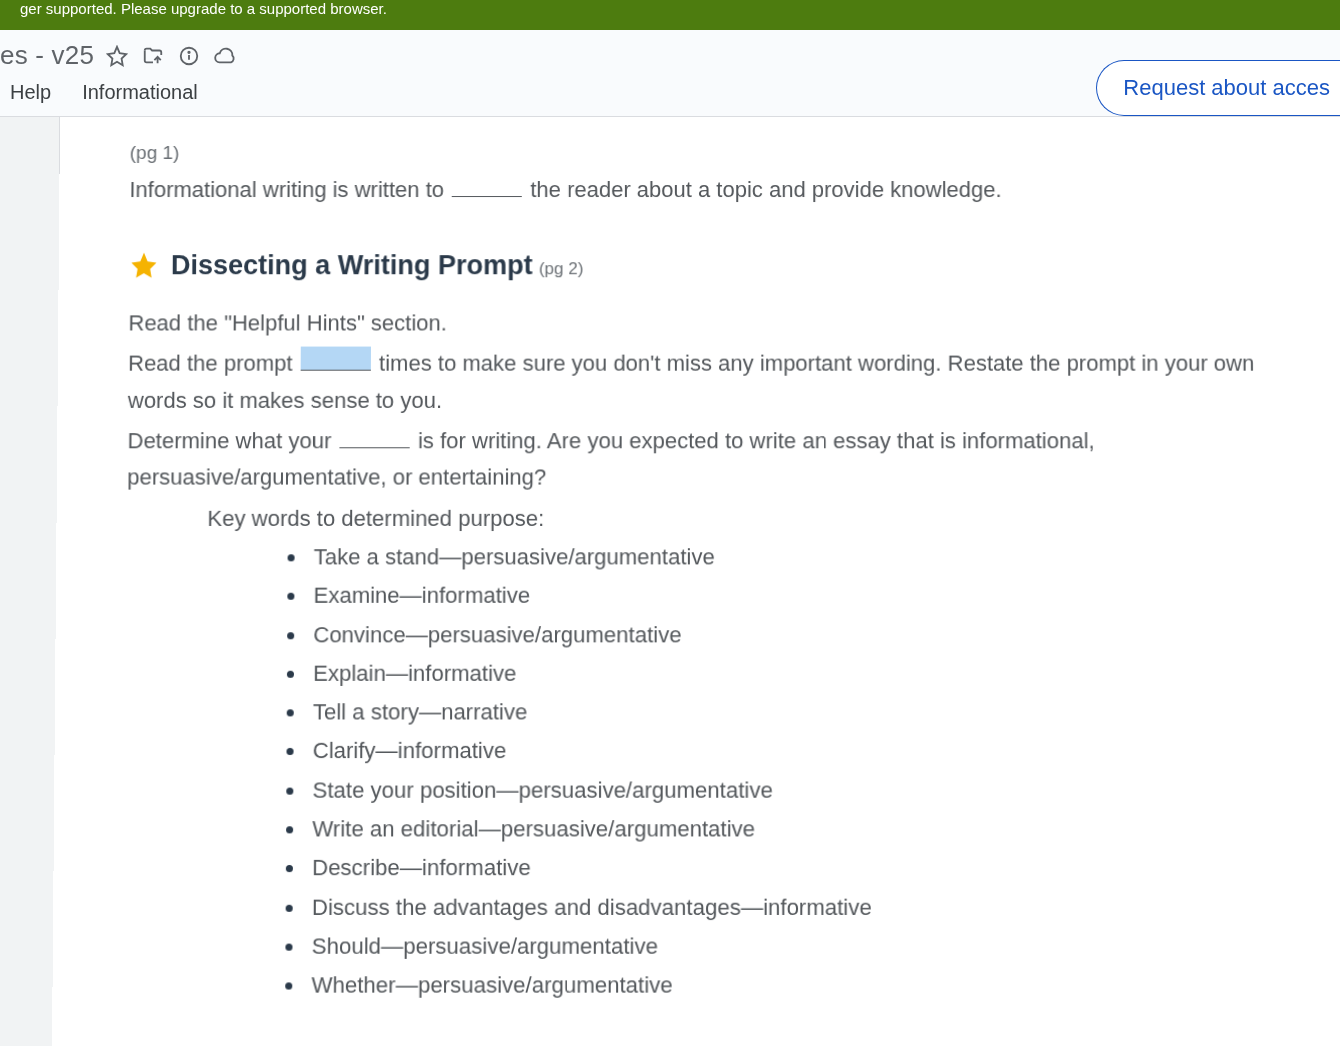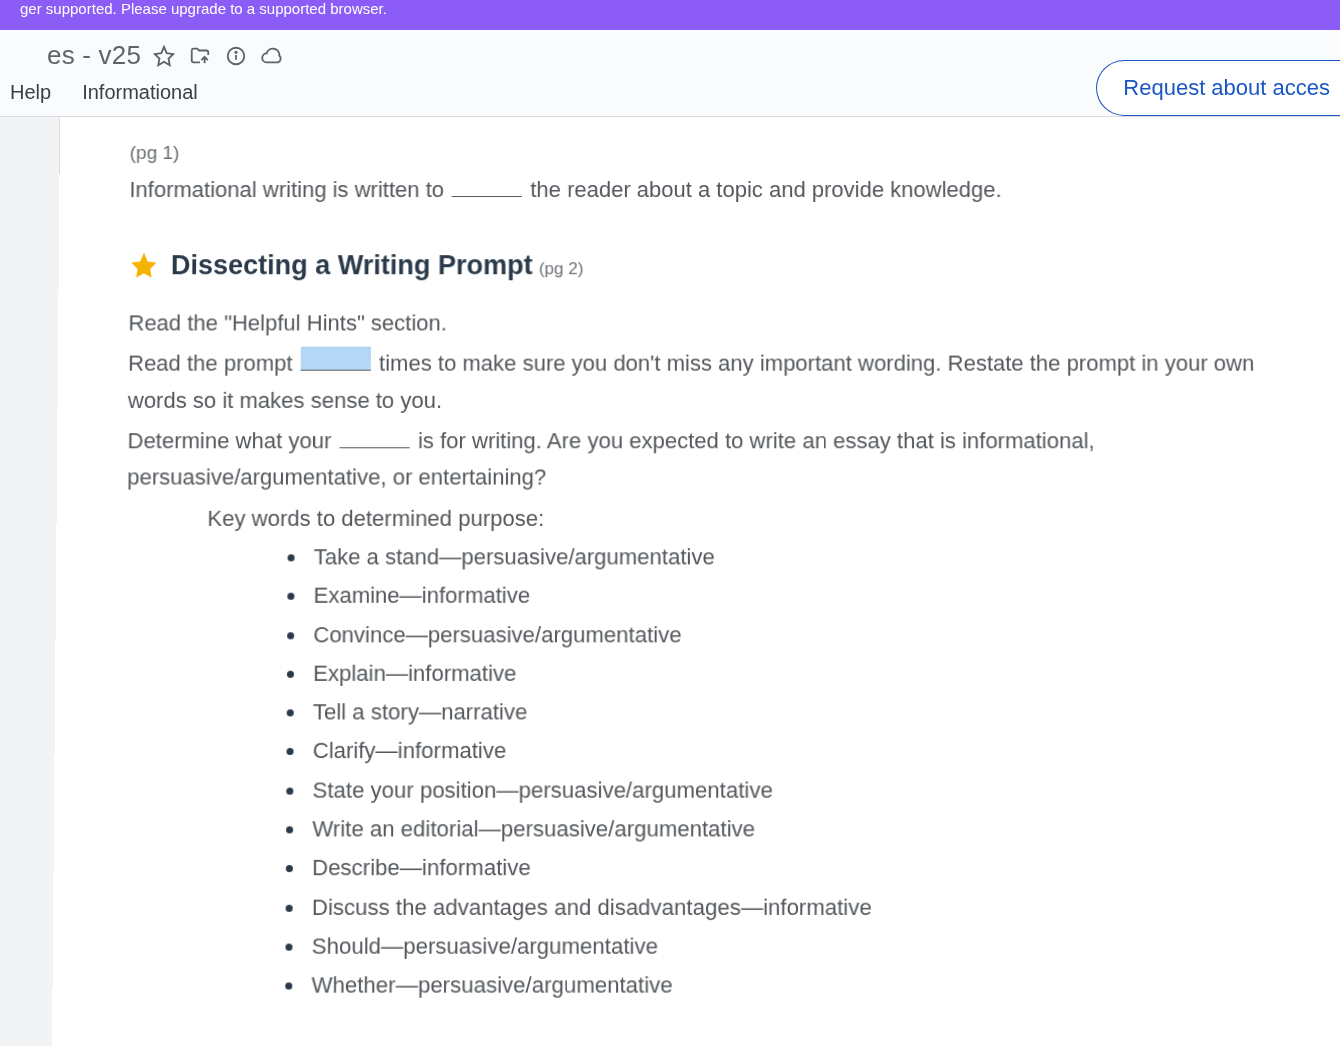--- a/index.html
+++ b/index.html
@@ -5,21 +5,21 @@
   * { margin: 0; padding: 0; box-sizing: border-box; }
   body {
     font-family: Arial, Helvetica, sans-serif;
     background: #f1f3f4;
     width: 1340px;
     height: 1046px;
     overflow: hidden;
     position: relative;
   }
   .banner {
-    background: #8b5cf6;
+    background: #4d7c0f;
     color: #fff;
     height: 30px;
     padding: 0 20px;
     font-size: 15px;
     display: flex;
     align-items: flex-start;
     overflow: hidden;
   }
   .toolbar {
     background: #f9fbfd;
@@ -32,21 +32,20 @@
     display: flex;
     align-items: center;
     padding-left: 0;
     gap: 10px;
   }
   .doc-title {
     font-size: 26px;
     color: #5f6368;
     font-weight: 400;
     letter-spacing: 0.2px;
-    margin-left: 47px;
   }
   .title-icon {
     color: #5f6368;
     display: inline-flex;
     align-items: center;
     justify-content: center;
     width: 26px;
     height: 26px;
     cursor: pointer;
   }

